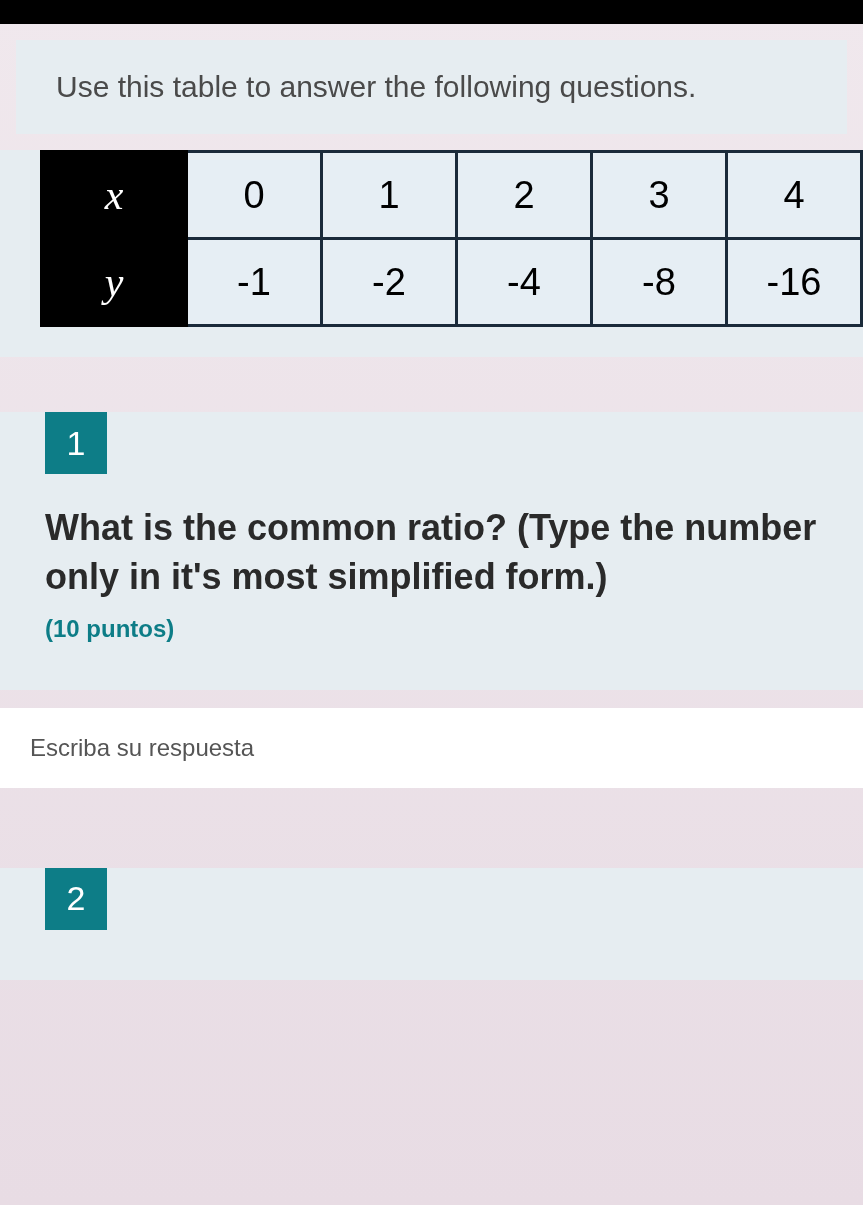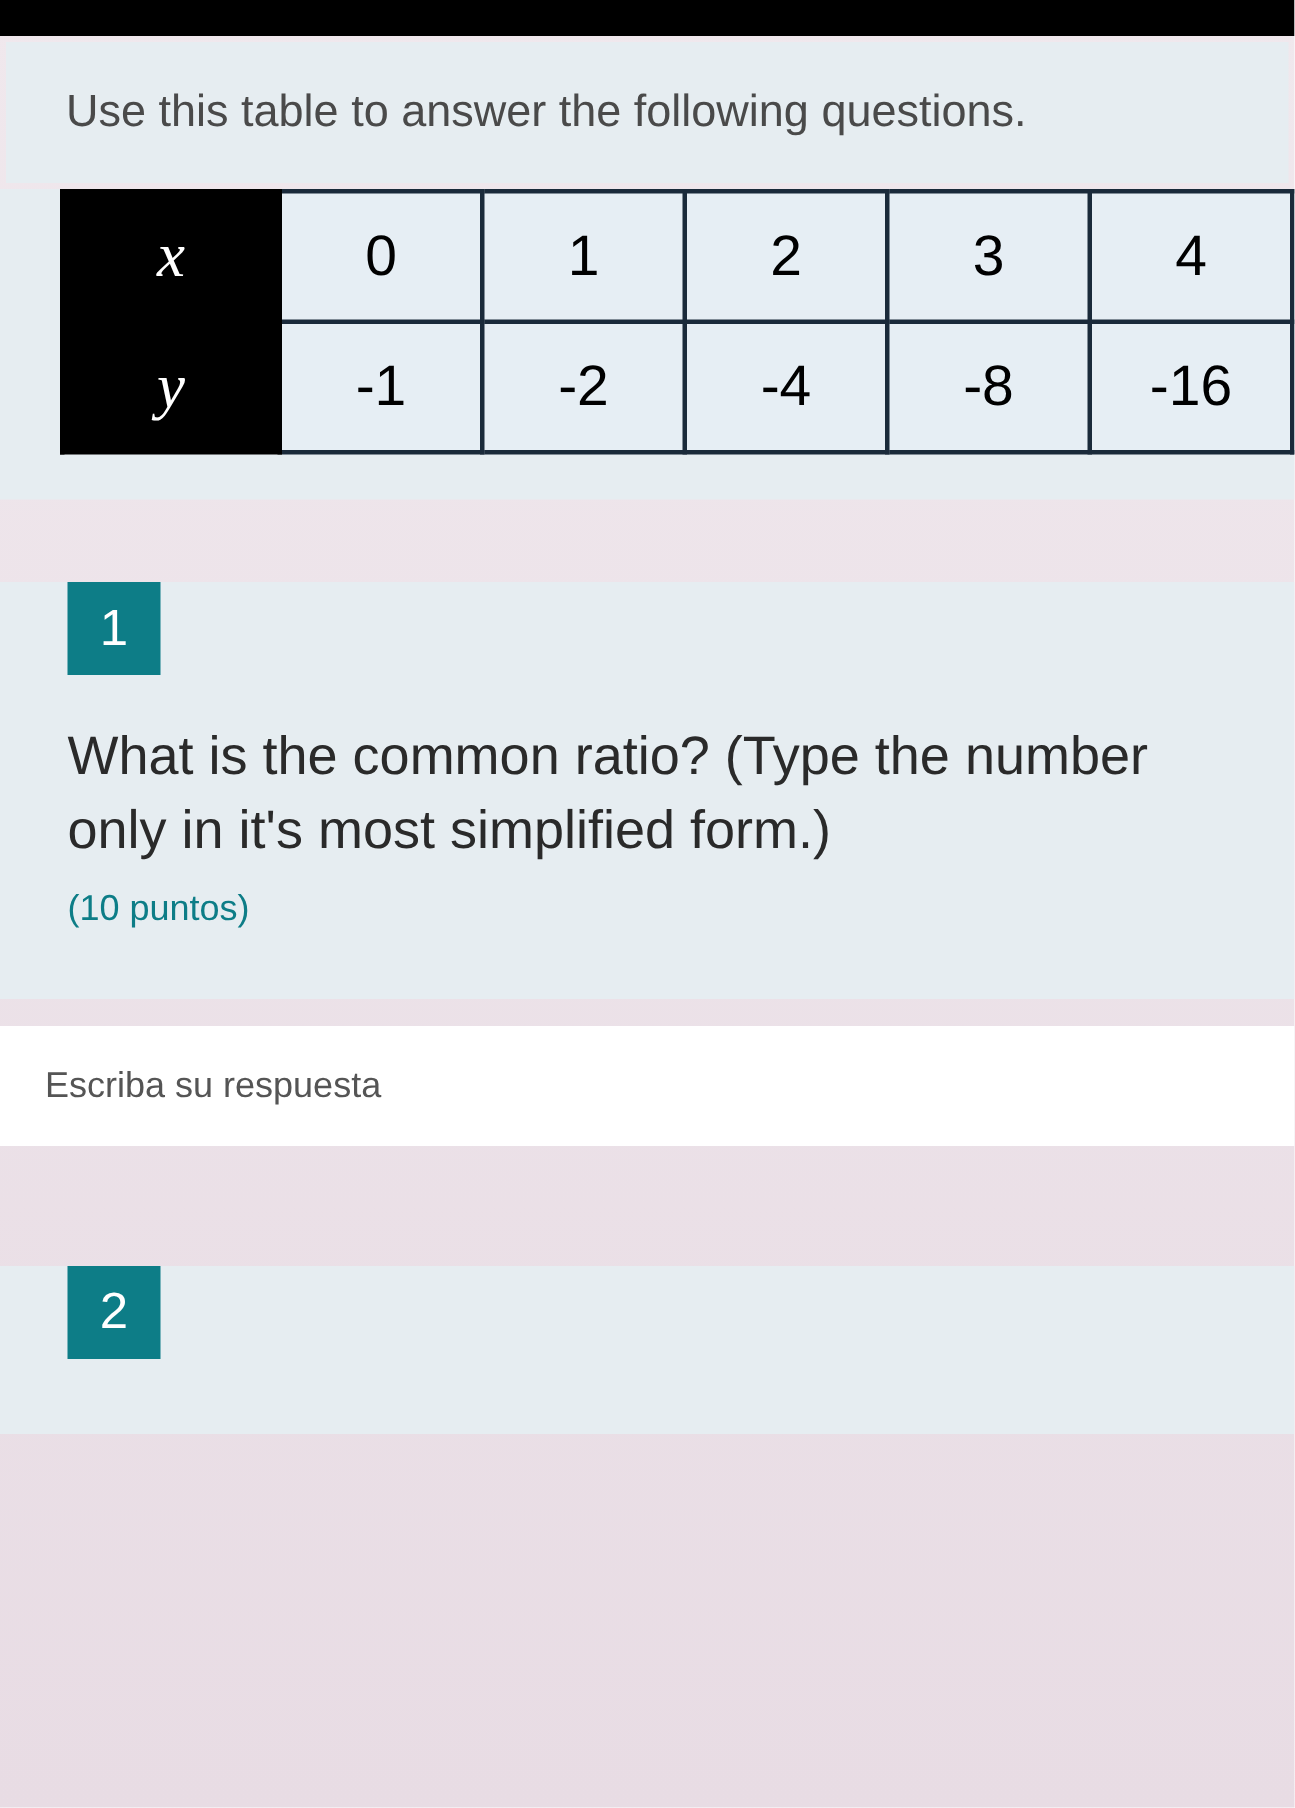--- a/index.html
+++ b/index.html
@@ -15,21 +15,21 @@
       overflow: hidden;
     }
     .top-bar {
       background: #000;
       height: 24px;
       width: 100%;
     }
     .instruction-block {
       background: #e6edf1;
       padding: 30px 40px 30px 40px;
-      margin: 4px;
+      margin: 16px;
     }
     .instruction-text {
       font-size: 30px;
       color: #4a4a4a;
       font-weight: 400;
     }
     .table-container {
       background: #e6edf1;
       padding: 0 0 30px 40px;
     }
@@ -73,21 +73,21 @@
       width: 62px;
       height: 62px;
       font-size: 34px;
       font-weight: 400;
       margin-bottom: 30px;
     }
     .question-text {
       font-size: 36px;
       color: #2a2a2a;
       line-height: 1.35;
-      font-weight: 400;
+      font-weight: 700;
     }
     .points-text {
       color: #0d7d87;
       font-size: 24px;
     }
     .answer-input {
       background: #fff;
       margin-top: 18px;
       padding: 26px 30px;
       font-size: 24px;

